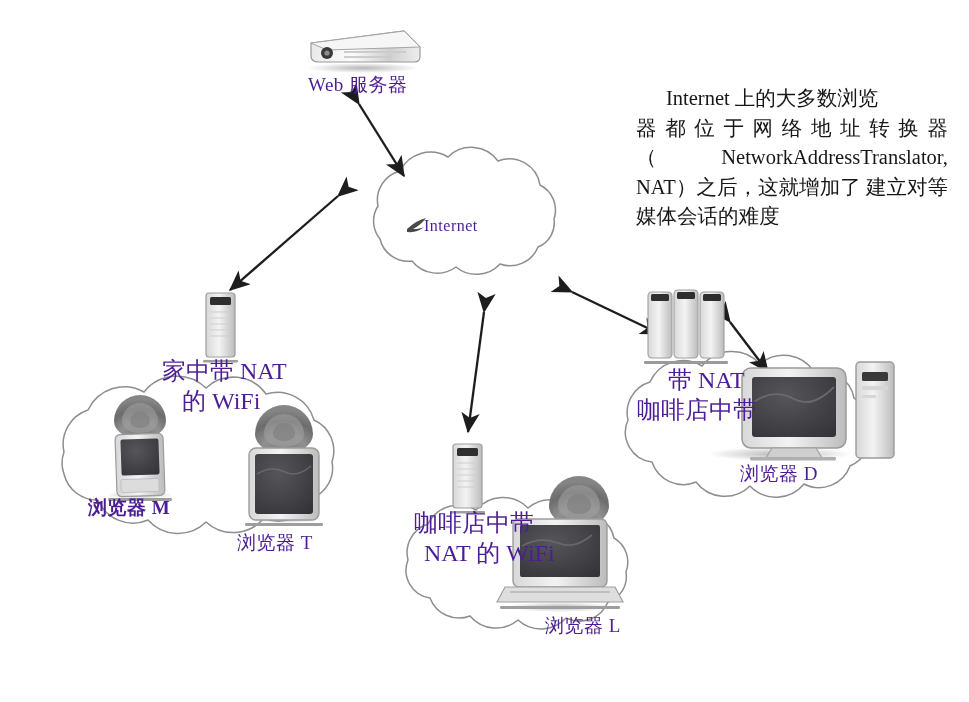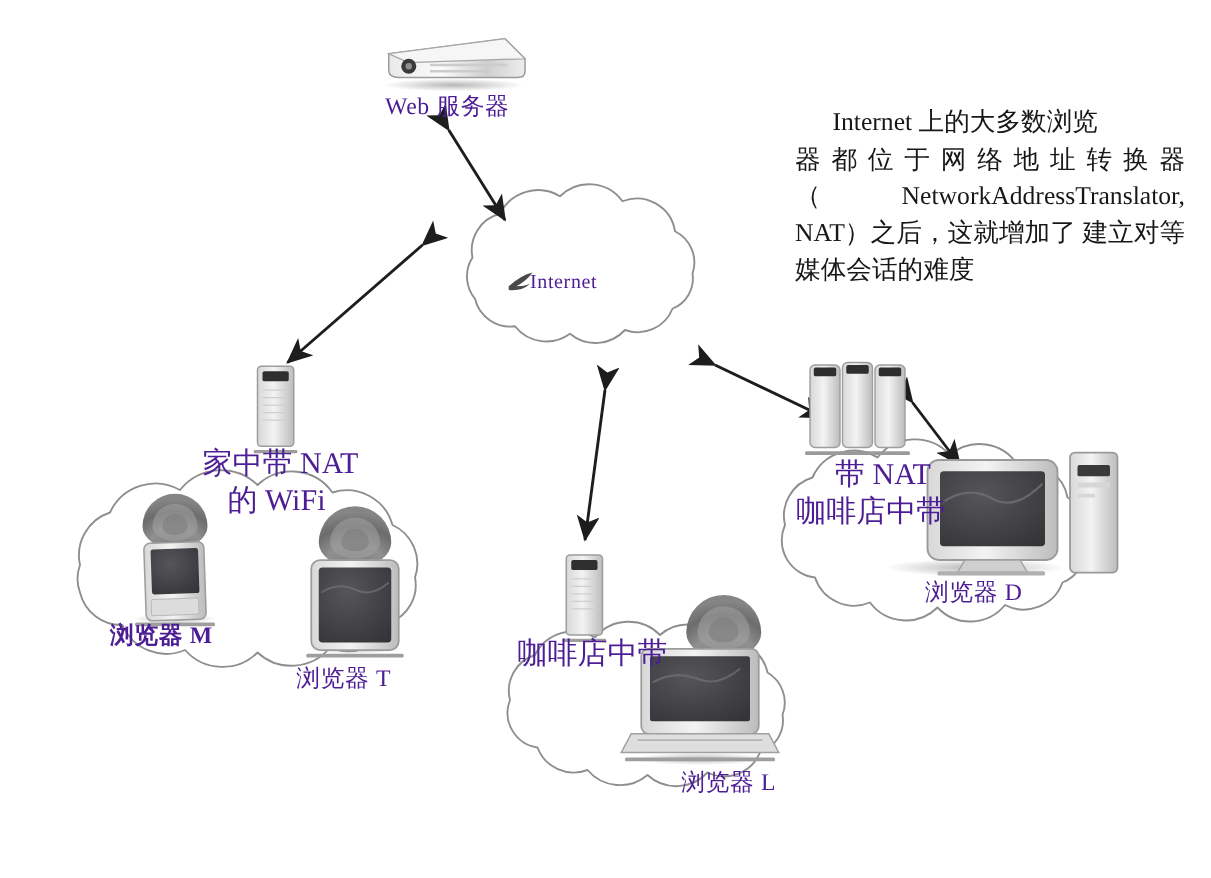--- a/index.html
+++ b/index.html
@@ -232,20 +232,21 @@
 
   <div class="lbl node-label" style="left:424px;top:217px;font-size:16px;">Internet</div>
 
   <div class="lbl cloud-label" style="left:162px;top:356px;">家中带 NAT</div>
   <div class="lbl cloud-label" style="left:182px;top:386px;">的 WiFi</div>
 
   <div class="lbl node-label" style="left:88px;top:495px;font-weight:bold;">浏览器 M</div>
   <div class="lbl node-label" style="left:237px;top:530px;">浏览器 T</div>
 
   <div class="lbl cloud-label" style="left:414px;top:508px;">咖啡店中带</div>
+  <div class="lbl cloud-label" style="left:424px;top:538px;">NAT 的 WiFi</div>
 
   <div class="lbl node-label" style="left:545px;top:613px;">浏览器 L</div>
 
   <div class="lbl cloud-label" style="left:668px;top:365px;">带 NAT</div>
   <div class="lbl cloud-label" style="left:637px;top:395px;">咖啡店中带</div>
 
   <div class="lbl node-label" style="left:740px;top:461px;">浏览器 D</div>
 
   <div id="caption">
     <span class="ind">Internet 上的大多数浏览</span>

